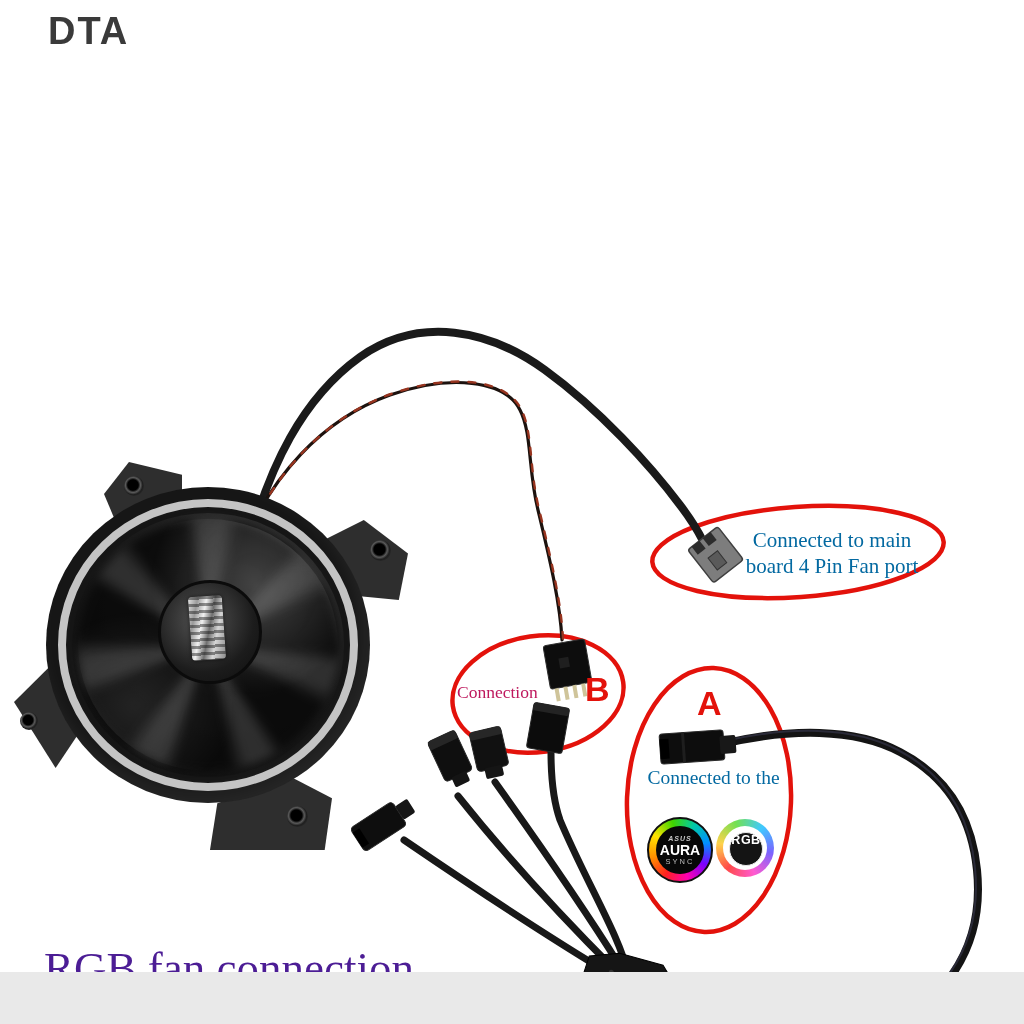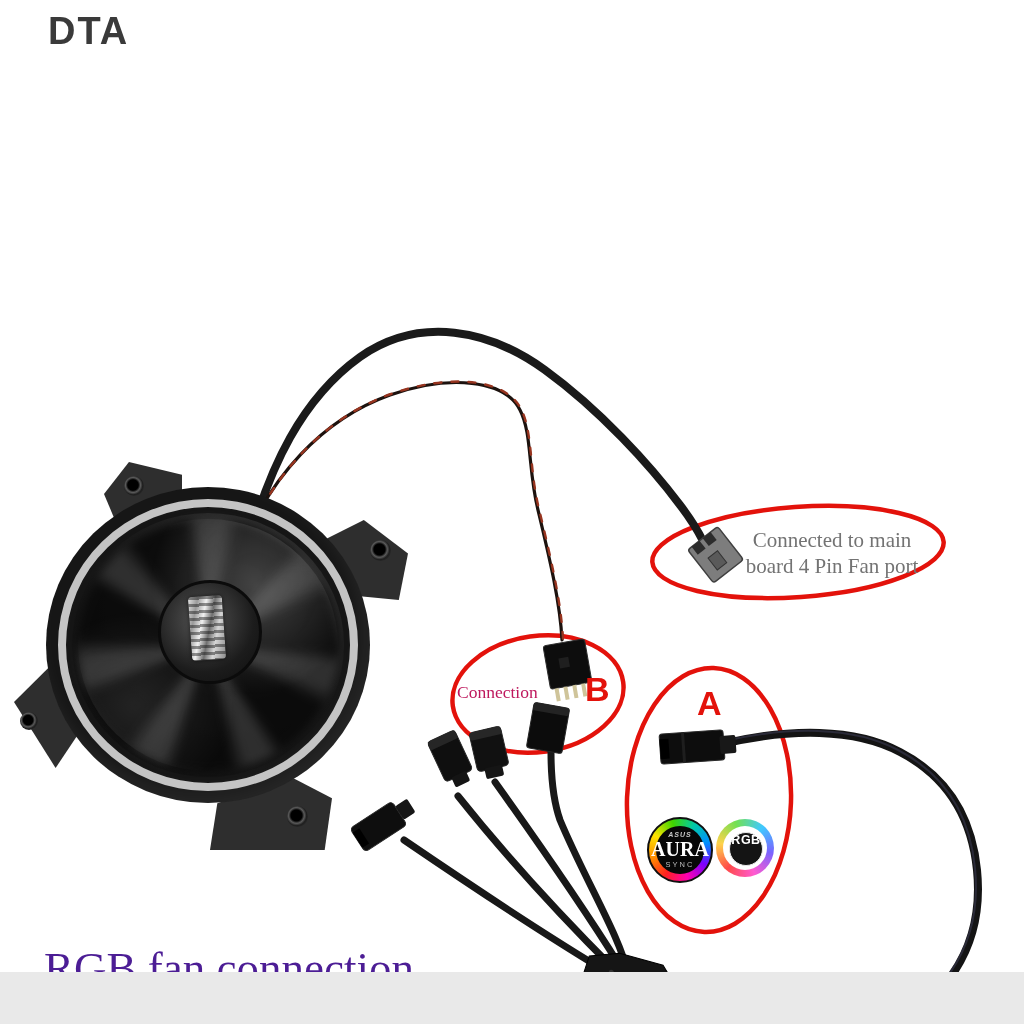--- a/index.html
+++ b/index.html
@@ -8,21 +8,21 @@
     background:#ffffff;overflow:hidden;
     font-family:"Liberation Serif",serif;
   }
   .abs{position:absolute;}
   
   .brand-logo{
     left:48px;top:10px;
     font-family:"Liberation Sans",sans-serif;
     font-weight:bold;font-size:38px;letter-spacing:2px;color:#3a3a3a;
   }
-  .note{color:#737373;text-align:center;line-height:1.22;}
+  .note{color:#0369a1;text-align:center;line-height:1.22;}
   .note-fanport{left:712px;top:528px;width:240px;font-size:21px;}
   .note-rgb{left:606px;top:766px;width:215px;font-size:19.5px;}
   .connection-label{left:457px;top:682px;font-size:17.5px;color:#be185d;}
   .big-letter{
     font-family:"Liberation Sans",sans-serif;font-weight:bold;
     font-size:34px;color:#e3120b;
   }
   .letter-b{left:585px;top:670px;}
   .letter-a{left:697px;top:684px;}
   .caption-title{left:44px;top:942px;font-size:45px;color:#4c1d95;}
@@ -69,21 +69,21 @@
       linear-gradient(105deg,#e6e6e6 0%,#9a9a9a 20%,#f1f1f1 38%,#6f6f6f 55%,#d6d6d6 72%,#8a8a8a 100%);
     box-shadow:0 0 4px rgba(0,0,0,.6);}
   
   .badge{border-radius:50%;}
   .badge-aura{left:647px;top:817px;width:62px;height:62px;border:2px solid #101010;
     background:conic-gradient(from 210deg,#ff2020,#ff9000,#ffe300,#3fd400,#00c8a8,#0090ff,#7a00ff,#ff00b0,#ff2020);}
   .badge-aura-inner{left:7px;top:7px;width:48px;height:48px;border-radius:50%;background:#070707;
     display:flex;flex-direction:column;align-items:center;justify-content:center;gap:0;}
   .aura-brand{font-family:"Liberation Sans",sans-serif;font-size:7px;font-style:italic;
     font-weight:bold;color:#c9c9c9;letter-spacing:1px;line-height:1;}
-  .aura-title{font-family:Liberation Serif, serif;font-size:20px;font-weight:bold;
+  .aura-title{font-family:Liberation Sans, sans-serif;font-size:14px;font-weight:bold;
     color:#fff;line-height:1.15;}
   .aura-sub{font-family:"Liberation Sans",sans-serif;font-size:7.5px;color:#bdbdbd;
     letter-spacing:2px;line-height:1;}
   .badge-rgb{left:716px;top:819px;width:58px;height:58px;
     background:conic-gradient(from 160deg,#ff5ad0,#ff4a4a,#ffd24a,#72e052,#3fc9ff,#7a63ff,#ff5ad0);}
   .badge-rgb-white{left:7px;top:7px;width:44px;height:44px;border-radius:50%;background:#ffffff;}
   .badge-rgb-core{left:13px;top:13px;width:32px;height:32px;border-radius:50%;background:#141414;
     border:1.5px solid #e8e8e8;display:flex;align-items:flex-start;justify-content:center;}
   .rgb-title{font-family:"Liberation Sans",sans-serif;font-size:12.5px;font-weight:bold;color:#fff;
     letter-spacing:.5px;}
@@ -202,20 +202,21 @@
   <div class="abs z3 note note-fanport">
     <div>Connected to main</div>
     <div>board 4 Pin Fan port</div>
   </div>
 
   <div class="abs z3 connection-label">Connection</div>
   <div class="abs z3 big-letter letter-b">B</div>
   <div class="abs z3 big-letter letter-a">A</div>
 
   <div class="abs z3 note note-rgb">
+    <div>Connected to the</div>
   </div>
 
   <div class="abs z3 badge badge-aura">
     <div class="abs badge-aura-inner">
       <div class="aura-brand">ASUS</div>
       <div class="aura-title">AURA</div>
       <div class="aura-sub">SYNC</div>
     </div>
   </div>
 

